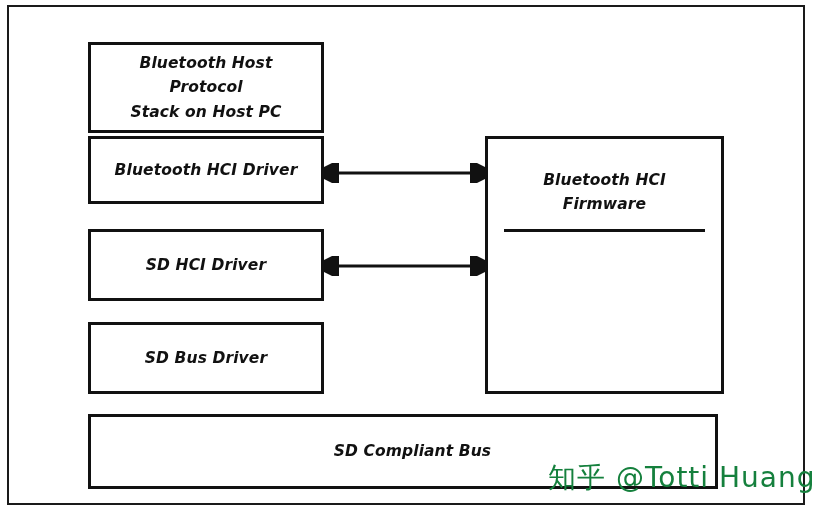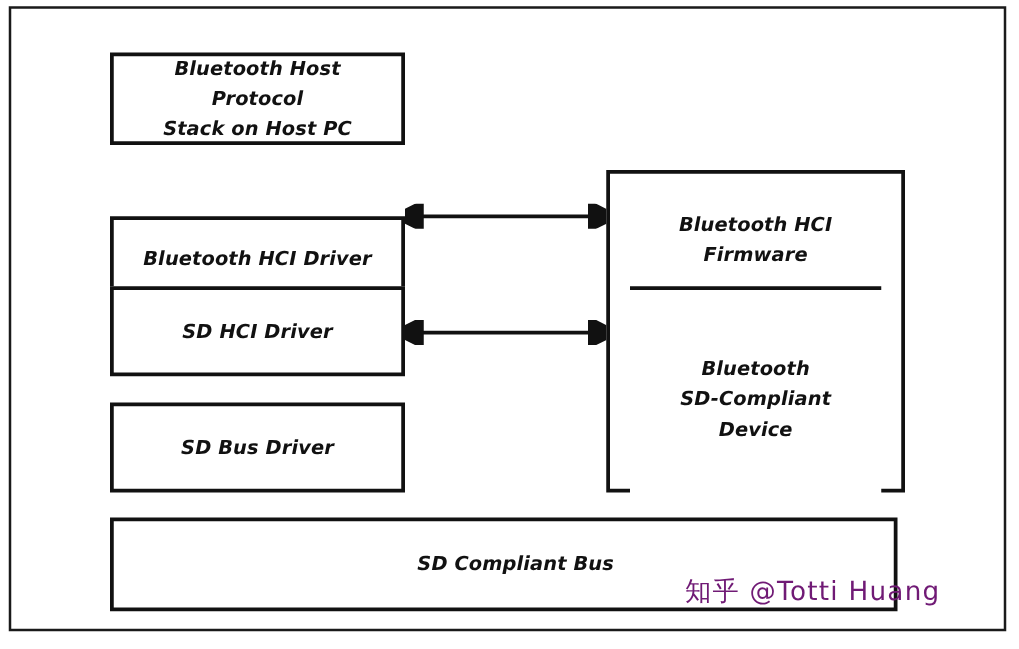--- a/index.html
+++ b/index.html
@@ -45,22 +45,22 @@
     font-style: italic;
     font-weight: 600;
     font-size: 15.5px;
     line-height: 1.55;
     color: #111111;
     letter-spacing: 0.1px;
     white-space: pre-line;
     padding: 0 10px;
   }
   
-  #box-host-stack  { left: 88px; top: 42px;  width: 236px; height: 74px; }
-  #box-bt-hci-drv  { left: 88px; top: 136px; width: 236px; height: 68px; margin-top: 37px; }
+  #box-host-stack  { left: 88px; top: 42px;  width: 236px; height: 91px; }
+  #box-bt-hci-drv  { left: 88px; top: 136px; width: 236px; height: 68px; }
   #box-sd-hci-drv  { left: 88px; top: 229px; width: 236px; height: 72px; text-align: center; }
   #box-sd-bus-drv  { left: 88px; top: 322px; width: 236px; height: 72px; }
 
   
   #box-device-shell {
     left: 485px; top: 136px; width: 239px; height: 258px;
     display: block;
     padding: 16px;
   }
   .device-section {
@@ -91,23 +91,23 @@
   }
   #arrow-bt-hci  { left: 324px; top: 163px; width: 161px; }
   #arrow-sd-hci  { left: 324px; top: 256px; width: 161px; }
 
   
   #watermark {
     position: absolute;
     left: 548px;
     top: 459px;
     font-family: "DejaVu Sans", sans-serif;
-    font-size: 21px;
+    font-size: 28px;
     font-weight: 500;
-    color: #701a75;
+    color: #15803d;
     letter-spacing: 1px;
     white-space: nowrap;
     user-select: none;
   }
 </style>
 </head>
 <body>
 
 <div id="stage">
 
@@ -127,25 +127,20 @@
   </div>
 
   <div class="dbox" id="box-sd-bus-drv">
     <span class="lbl">SD Bus Driver</span>
   </div>
 
   <div class="dbox" id="box-device-shell">
     <div class="device-section" id="sec-bt-hci-fw">
       <span class="lbl">Bluetooth HCI
 Firmware</span>
-    </div>
-    <div class="device-section" id="sec-bt-sd-device">
-      <span class="lbl">Bluetooth
-SD-Compliant
-Device</span>
     </div>
   </div>
 
   <svg class="arrow" id="arrow-bt-hci" viewBox="0 0 161 20" preserveAspectRatio="none">
     <defs>
       <marker id="ahL1" markerWidth="9" markerHeight="9" refX="8" refY="4.5" orient="auto">
         <path d="M9,0 L9,9 L0,4.5 z" fill="#111111"></path>
       </marker>
       <marker id="ahR1" markerWidth="9" markerHeight="9" refX="1" refY="4.5" orient="auto">
         <path d="M0,0 L0,9 L9,4.5 z" fill="#111111"></path>

